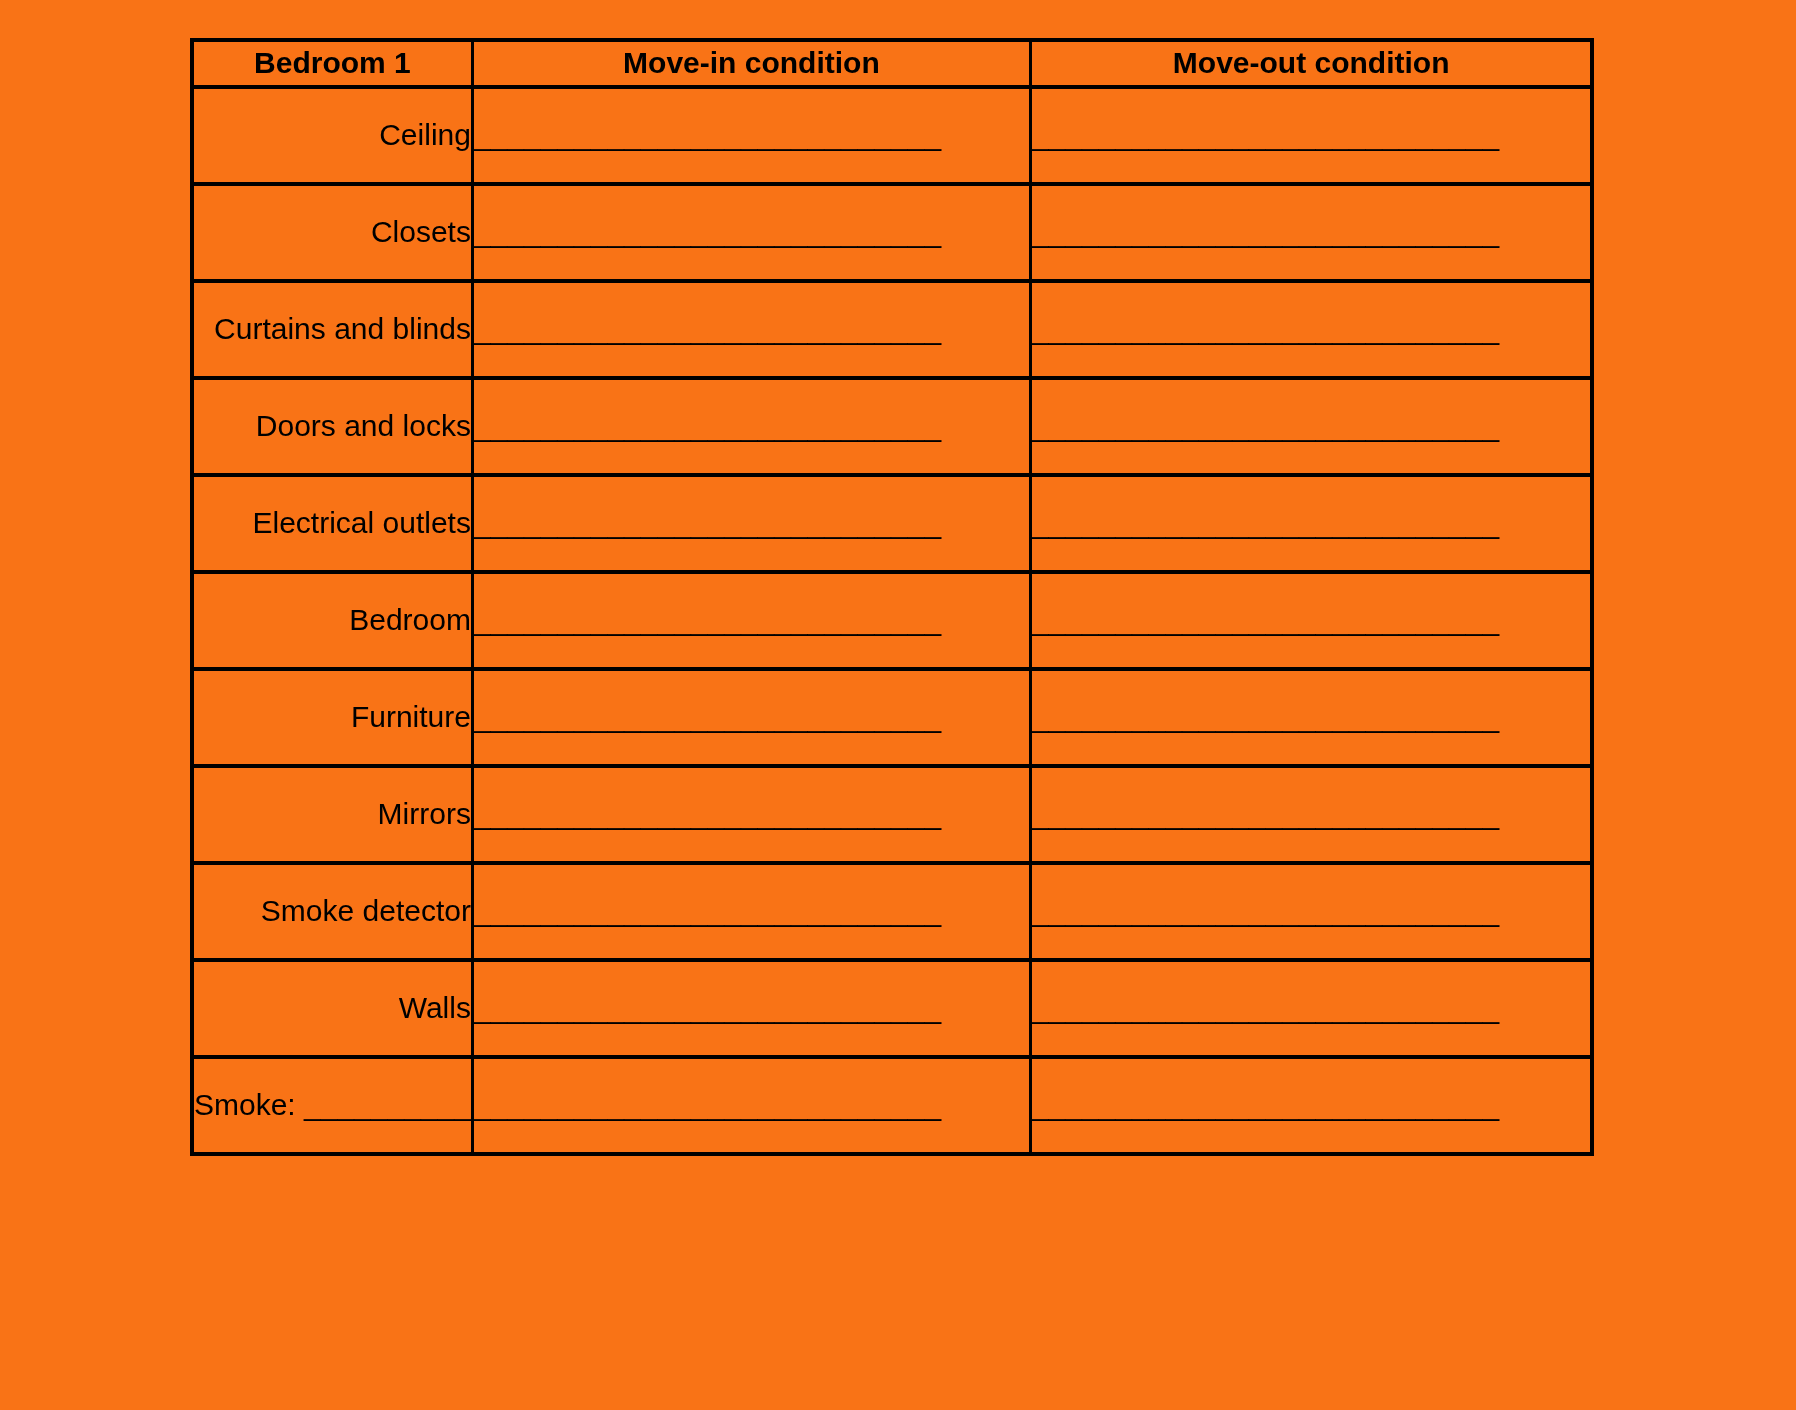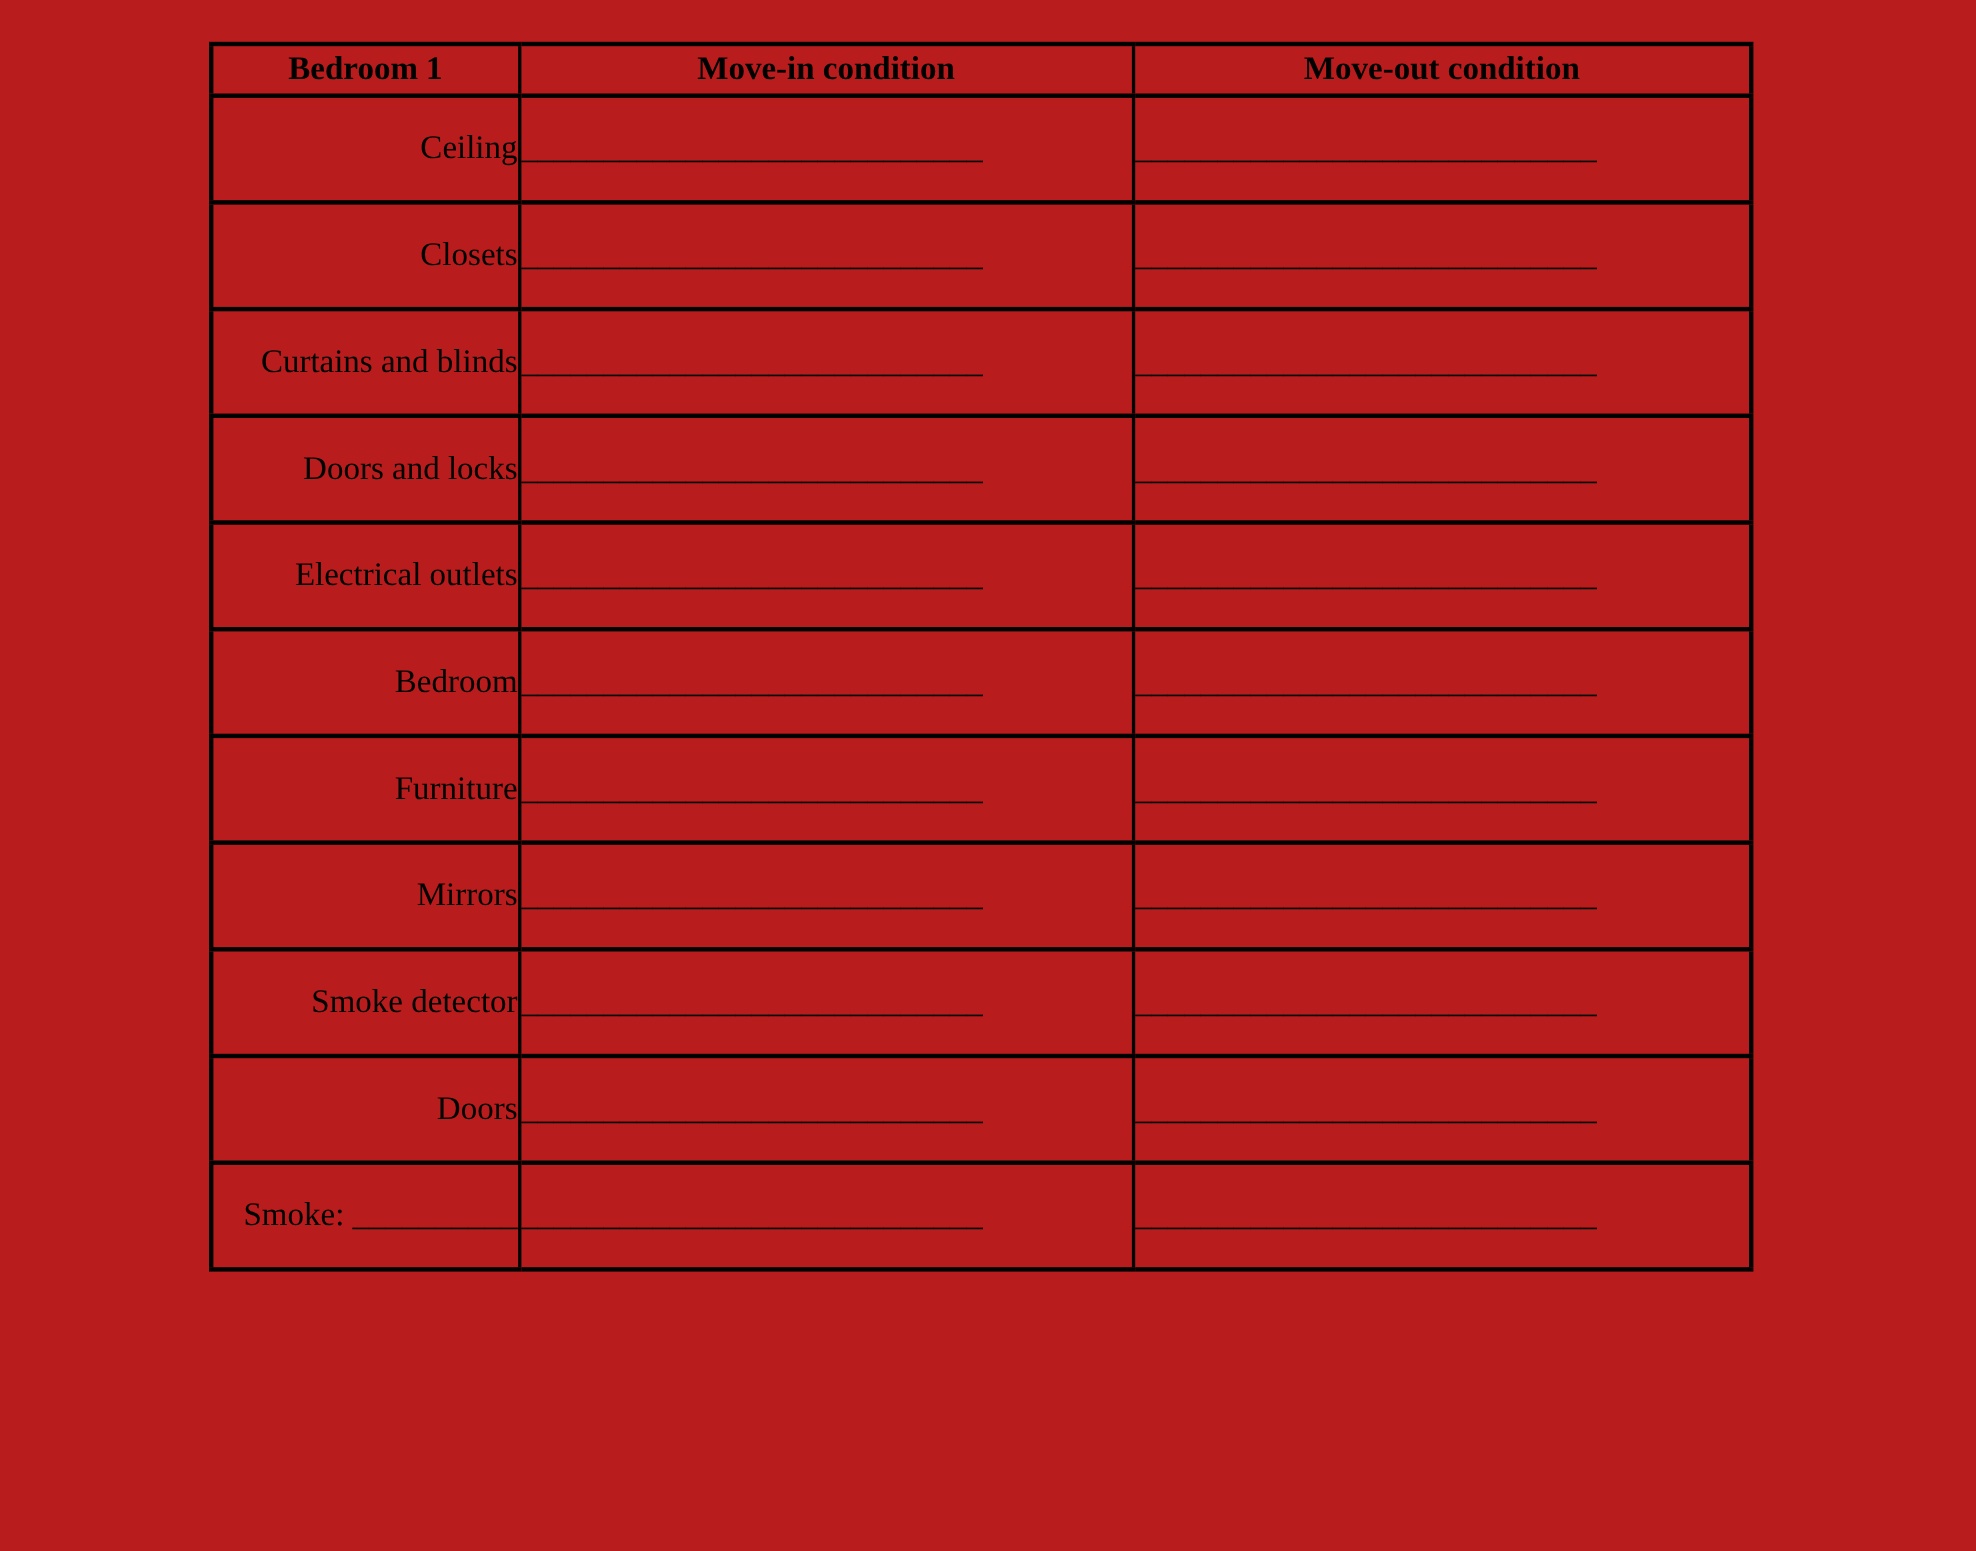--- a/index.html
+++ b/index.html
@@ -4,23 +4,23 @@
 <style>
   html, body {
     margin: 0;
     padding: 0;
     background: #ffffff;
   }
   .page {
     position: relative;
     width: 1796px;
     height: 1410px;
-    background: #b91c1c;
+    background: #f97316;
     overflow: hidden;
-    font-family: Liberation Serif, serif;
+    font-family: Liberation Sans, sans-serif;
     color: #000000;
   }
   table.condition-table {
     position: absolute;
     left: 190px;
     top: 38px;
     border-collapse: collapse;
     table-layout: fixed;
     border: 4px solid #000000;
     font-size: 30px;
@@ -116,21 +116,21 @@
           <td class="label-cell"><span>Mirrors</span></td>
           <td class="condition-cell"><span>____________________________</span></td>
           <td class="condition-cell"><span>____________________________</span></td>
         </tr>
         <tr class="body-row">
           <td class="label-cell"><span>Smoke detector</span></td>
           <td class="condition-cell"><span>____________________________</span></td>
           <td class="condition-cell"><span>____________________________</span></td>
         </tr>
         <tr class="body-row">
-          <td class="label-cell"><span>Doors</span></td>
+          <td class="label-cell"><span>Walls</span></td>
           <td class="condition-cell"><span>____________________________</span></td>
           <td class="condition-cell"><span>____________________________</span></td>
         </tr>
         <tr class="body-row">
           <td class="label-cell"><span>Smoke:</span> <span>__________</span></td>
           <td class="condition-cell"><span>____________________________</span></td>
           <td class="condition-cell"><span>____________________________</span></td>
         </tr>
       </tbody>
   </table>

